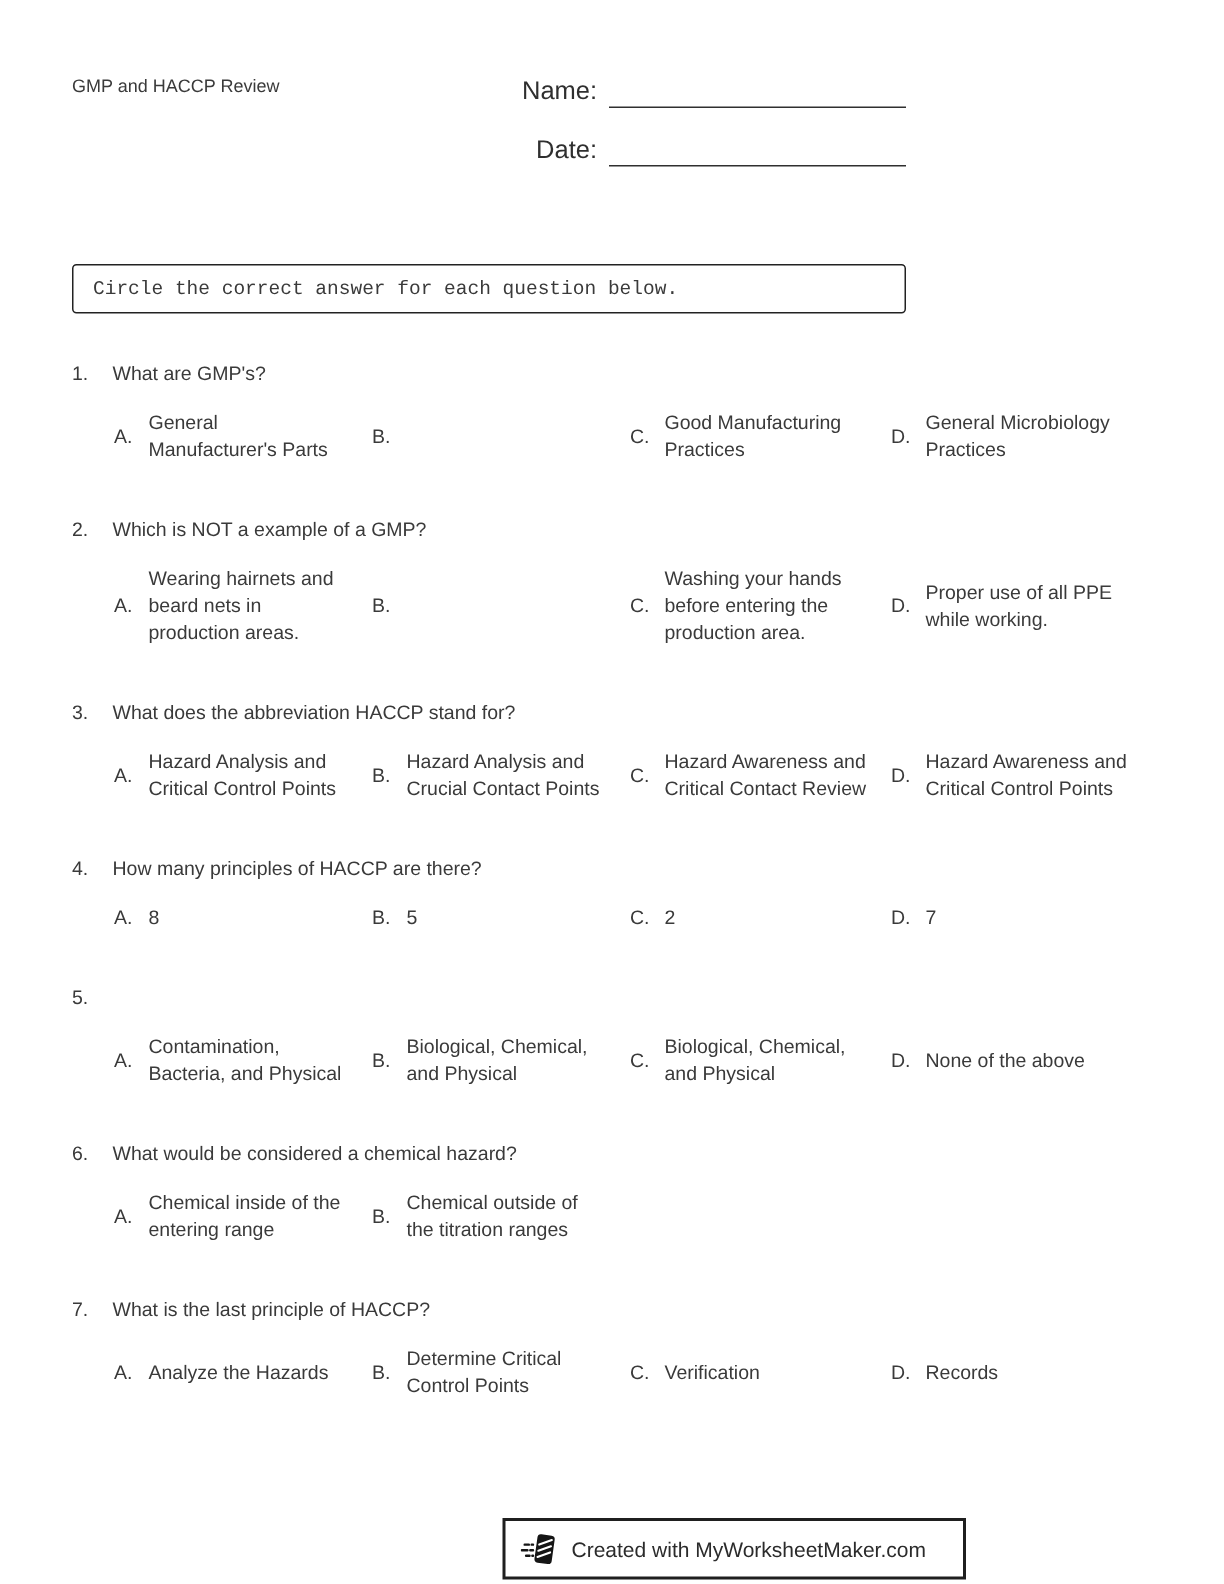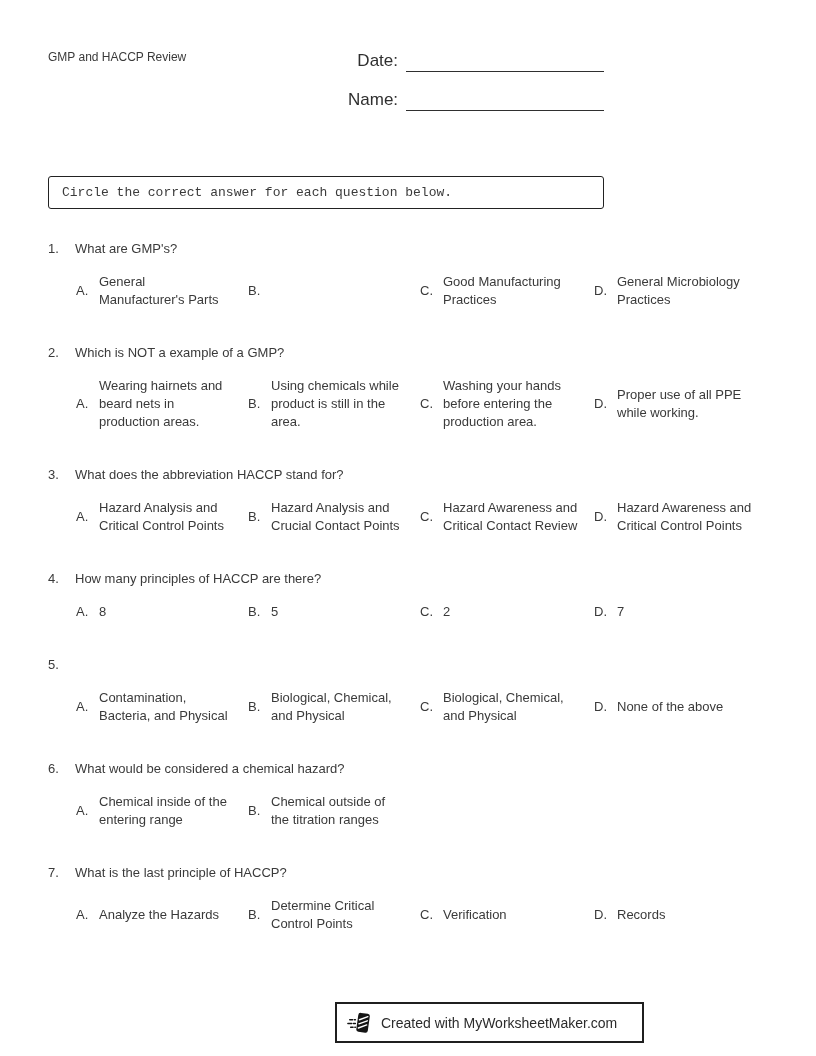--- a/index.html
+++ b/index.html
@@ -46,21 +46,21 @@
     align-items: center;
     min-height: 18px;
   }
   .option { display: flex; align-items: center; font-size: 13px; line-height: 18px; }
   .opt-letter { min-width: 23px; align-self: center; }
   .opt-text { max-width: 135px; }
 
   
   .footer-credit {
     position: absolute;
-    right: 8px; bottom: 13px;
+    right: 8px; bottom: 3px;
     width: 309px; height: 41px;
     border: 2px solid #1f1f1f;
     background: #fff;
     display: flex; align-items: center;
     padding: 0 12px 0 10px;
     gap: 8px;
     font-size: 14px;
     color: #2b2b2b;
     cursor: pointer;
   }
@@ -68,27 +68,27 @@
 </style>
 </head>
 <body>
 
 <div class="sheet">
 
   <div class="header">
     <div class="doc-title">GMP and HACCP Review</div>
     <div class="fill-block">
       <div class="fill-row">
+        <div class="fill-label">Name:</div>
+        <div class="fill-line"></div>
+      </div>
+      <div class="fill-row">
         <div class="fill-label">Date:</div>
         <div class="fill-line"></div>
       </div>
-      <div class="fill-row">
-        <div class="fill-label">Name:</div>
-        <div class="fill-line"></div>
-      </div>
     </div>
   </div>
 
   <div class="instruction-box">
     <span>Circle the correct answer for each question below.</span>
   </div>
 
   <div class="questions">
   <div class="question">
     <div class="q-row">
@@ -123,21 +123,20 @@
       <div class="q-text">Which is NOT a example of a GMP?</div>
     </div>
     <div class="options-row">
   <div class="option">
     <div class="opt-letter">A.</div>
     <div class="opt-text">Wearing hairnets and beard nets in production areas.</div>
   </div>
 
   <div class="option">
     <div class="opt-letter">B.</div>
-    <div class="opt-text">Using chemicals while product is still in the area.</div>
   </div>
 
   <div class="option">
     <div class="opt-letter">C.</div>
     <div class="opt-text">Washing your hands before entering the production area.</div>
   </div>
 
   <div class="option">
     <div class="opt-letter">D.</div>
     <div class="opt-text">Proper use of all PPE while working.</div>

